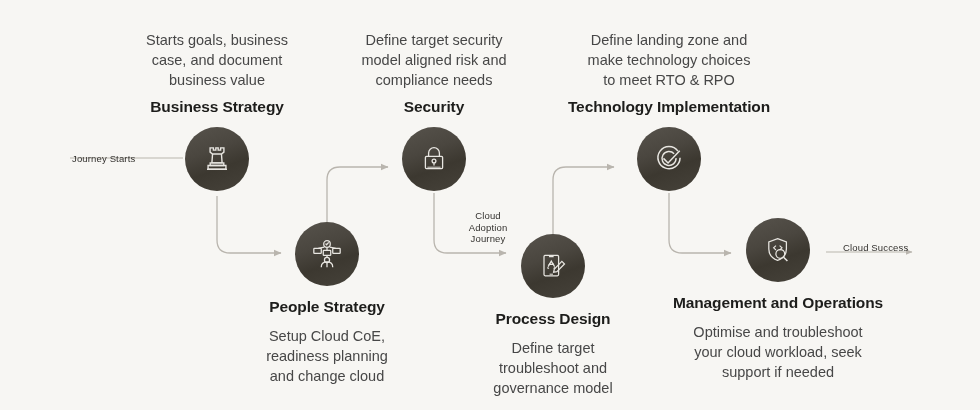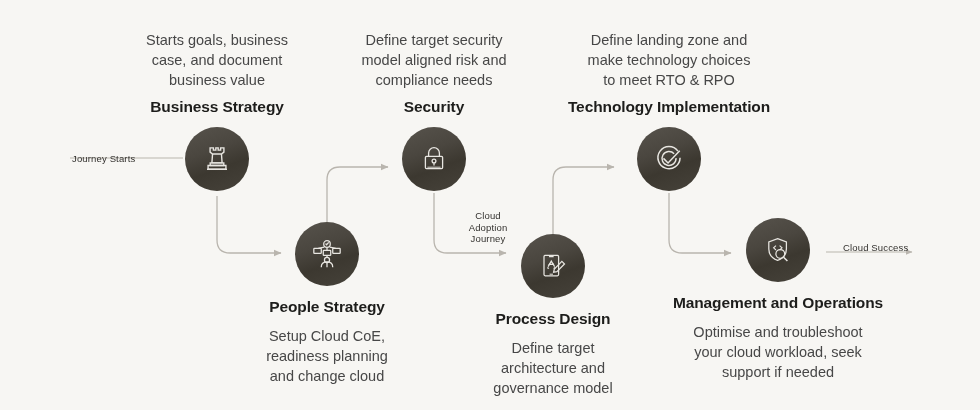--- a/index.html
+++ b/index.html
@@ -162,21 +162,21 @@
         <path d="M12.6 24.2 h3.4" stroke-width="1"></path>
         <path d="M14.3 11.1 l1.9 3.3 h-3.8 z"></path>
         <path d="M17.6 16.6 l-1.9-3.2 M11.1 16.6 l1.9-3.2"></path>
         <path d="M10.3 17.6 l1.6 0.9 M18.2 17.6 l-1.6 0.9"></path>
         <path d="M24.9 11.4 l2.6 2.6 -7.6 7.6 -3.3 0.7 0.7-3.3 z"></path>
       </svg>
     </div>
     <div class="title">Process Design</div>
     <div class="desc">
       <div>Define target</div>
-      <div>architecture and</div>
+      <div>troubleshoot and</div>
       <div>governance model</div>
     </div>
   </div>
 
   <div class="node top" style="left:539px;top:30px;">
     <div class="desc">
       <div>Define landing zone and</div>
       <div>make technology choices</div>
       <div>to meet RTO &amp; RPO</div>
     </div>

